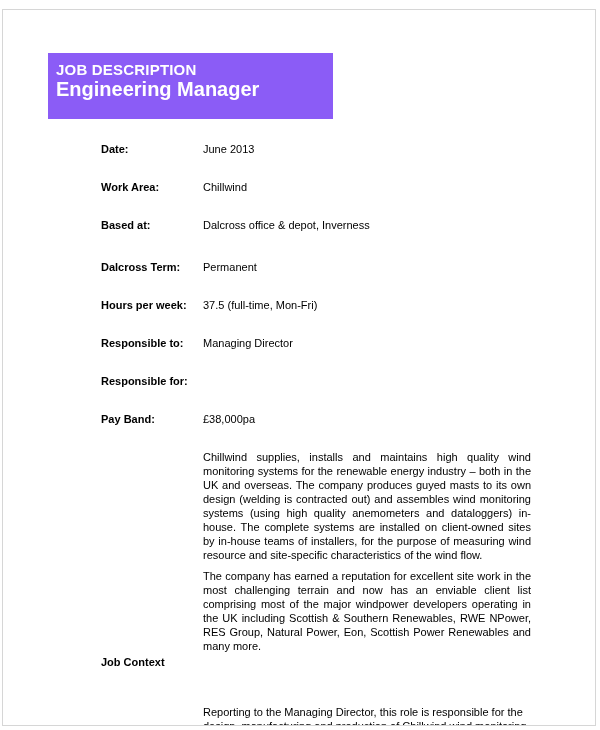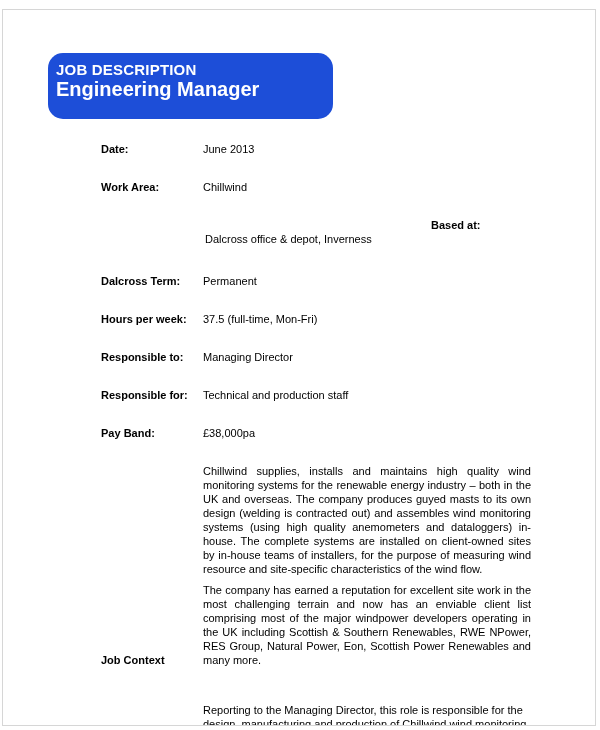--- a/index.html
+++ b/index.html
@@ -49,48 +49,48 @@
     position: absolute;
     left: 98px;
     top: 132px;
     width: 432px;
   }
   .row {
     display: flex;
     align-items: flex-end;
     margin-bottom: 24px;
   }
-  .row.gap-lg { margin-bottom: 28px; flex-direction: column; }
+  .row.gap-lg { margin-bottom: 28px; }
   .field-label {
     width: 102px;
     flex-shrink: 0;
     font-size: 11px;
     line-height: 14px;
     font-weight: bold;
     color: #000000;
   }
   .field-value {
     width: 328px;
     font-size: 11px;
     line-height: 14px;
     color: #000000;
   }
   .para {
     margin: 0 0 7px 0;
     text-align: justify;
   }
-  .para:last-child { margin-bottom: 0; }
+  .para:last-child { margin-bottom: 16px; }
   .job-purpose-text { text-align: left; margin-top: 12px; }
 </style>
 </head>
 <body>
 
 <div class="page">
 
-  <div class="header-banner" style="background: #1d4ed8; border-radius: 15px;">
+  <div class="header-banner" style="background: #8b5cf6;">
     <div class="header-title">JOB DESCRIPTION</div>
     <div class="header-subtitle">Engineering Manager</div>
   </div>
 
   <div class="content">
 
     <div class="row">
       <div class="field-label">Date:</div>
       <div class="field-value">June 2013</div>
     </div>
@@ -115,21 +115,20 @@
       <div class="field-value">37.5 (full-time, Mon-Fri)</div>
     </div>
 
     <div class="row">
       <div class="field-label">Responsible to:</div>
       <div class="field-value">Managing Director</div>
     </div>
 
     <div class="row">
       <div class="field-label">Responsible for:</div>
-      <div class="field-value">Technical and production staff</div>
     </div>
 
     <div class="row">
       <div class="field-label">Pay Band:</div>
       <div class="field-value">£38,000pa</div>
     </div>
 
     <div class="row">
       <div class="field-label">Job Context</div>
       <div class="field-value">

